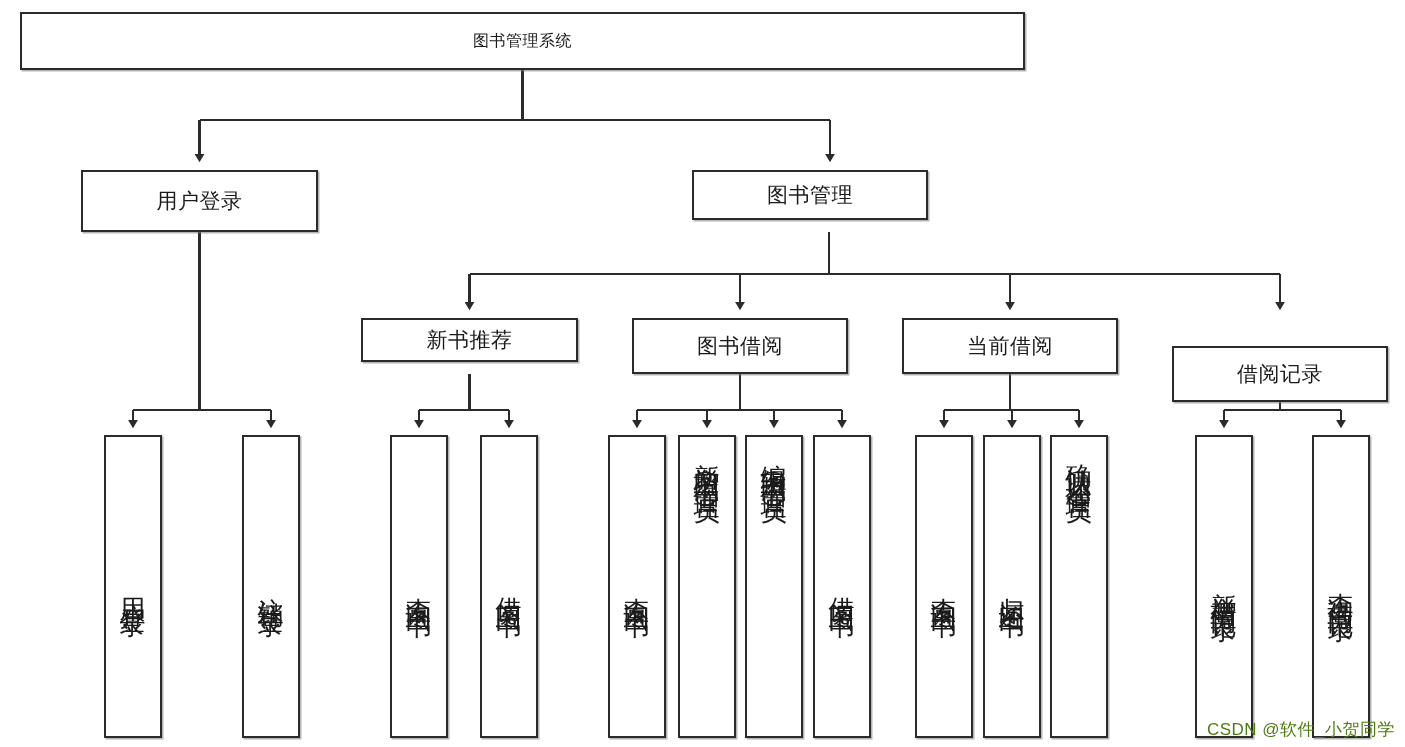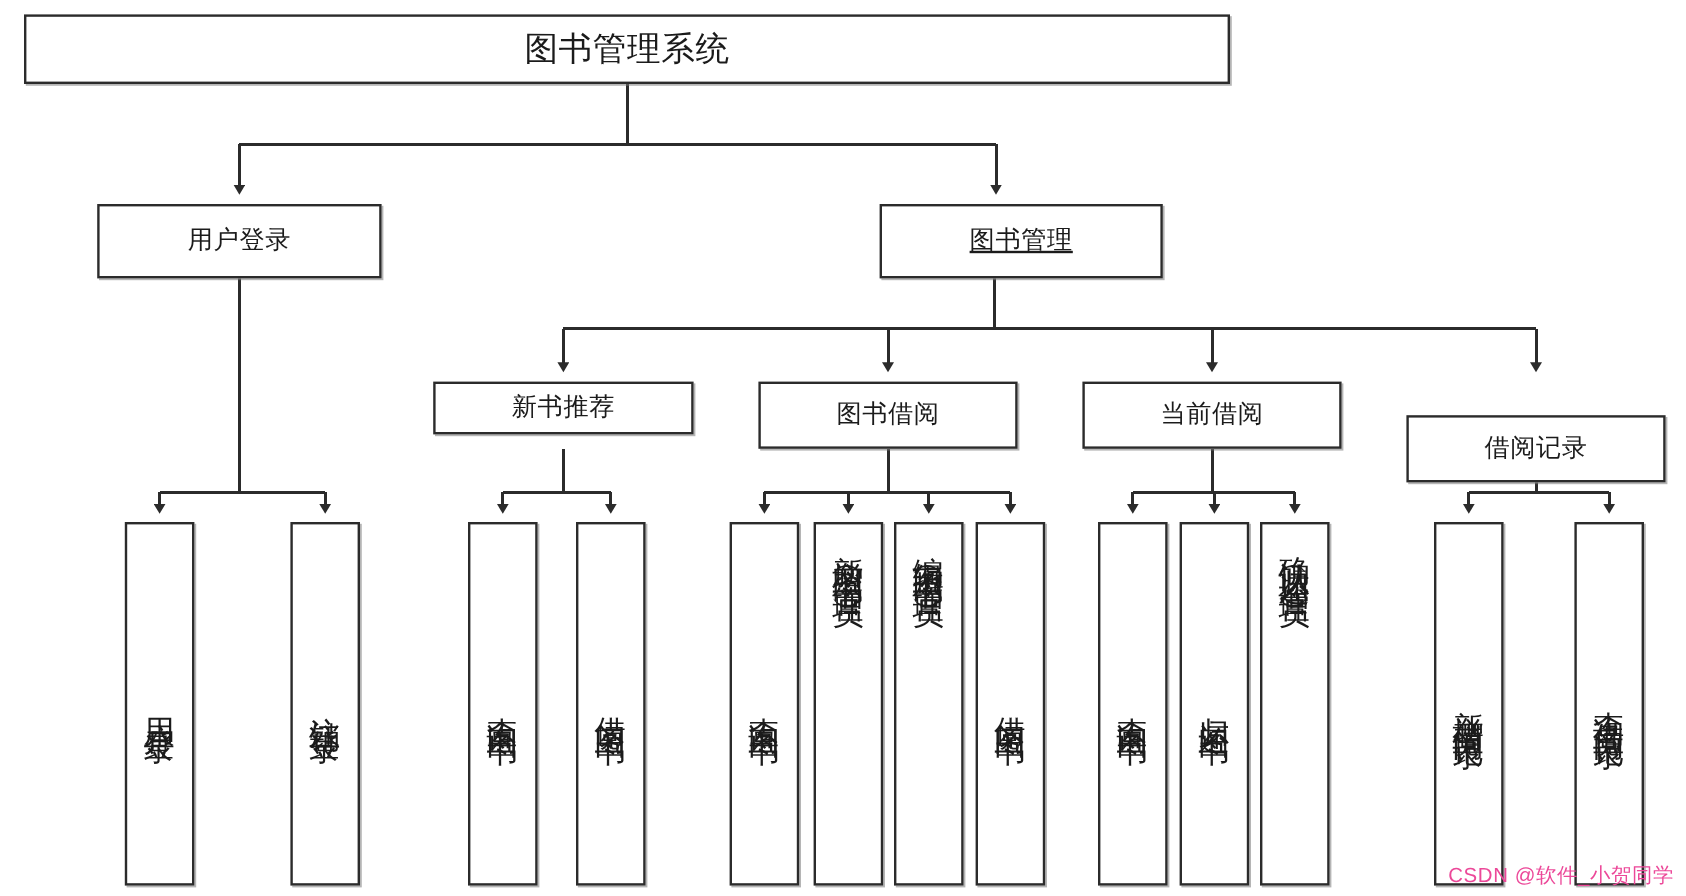--- a/index.html
+++ b/index.html
@@ -41,21 +41,21 @@
     text-align: center;
     line-height: 1.28;
     white-space: nowrap;
   }
   
   .node.horiz .label {
     font-size: 21px;
     letter-spacing: 0.5px;
   }
   .node.title .label {
-    font-size: 28px;
+    font-size: 16px;
   }
   
   .node.vert {
     align-items: flex-start;
     justify-content: center;
     padding-top: 6px;
   }
   .node.vert .label {
     writing-mode: vertical-rl;
     text-orientation: upright;
@@ -66,21 +66,21 @@
   }
   .node.vert.centered {
     align-items: center;
     padding-top: 0;
   }
   .watermark {
     position: absolute;
     right: 10px;
     bottom: 6px;
     font-size: 17px;
-    color: #ec4899;
+    color: #4d7c0f;
     letter-spacing: 0.5px;
     white-space: nowrap;
   }
 </style>
 </head>
 <body>
 
 <div id="canvas">
 
   <svg id="wires" viewBox="0 0 1405 747">
@@ -135,21 +135,21 @@
     </g>
   </svg>
 
   <div class="node horiz title" style="left:20px; top:12px; width:1005px; height:58px;">
     <span class="label">图书管理系统</span>
   </div>
 
   <div class="node horiz" style="left:81px; top:170px; width:237px; height:62px;">
     <span class="label">用户登录</span>
   </div>
-  <div class="node horiz" style="left:733px; top:170px; width:236px; height:62px;text-decoration:underline;">
+  <div class="node horiz" style="left:692px; top:170px; width:236px; height:50px;">
     <span class="label">图书管理</span>
   </div>
 
   <div class="node horiz" style="left:361px; top:318px; width:217px; height:44px;">
     <span class="label">新书推荐</span>
   </div>
   <div class="node horiz" style="left:902px; top:318px; width:216px; height:56px;">
     <span class="label">当前借阅</span>
   </div>
   <div class="node horiz" style="left:632px; top:318px; width:216px; height:56px;">

